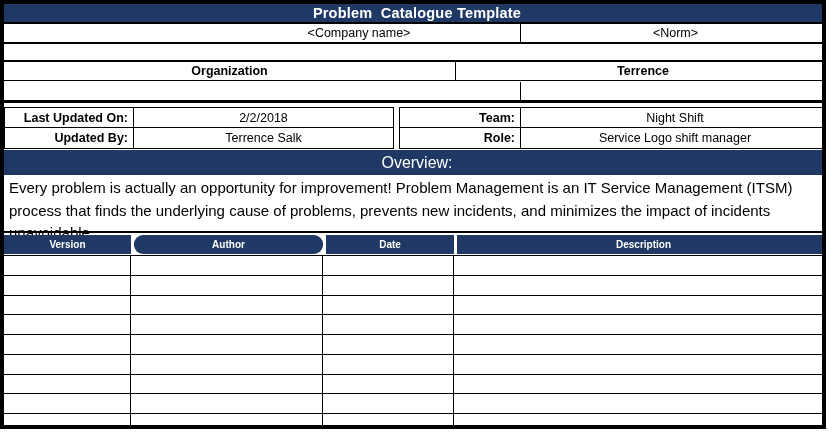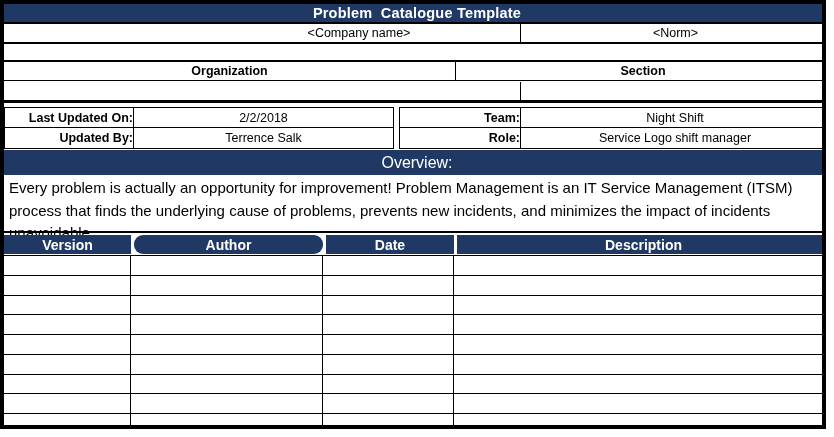--- a/index.html
+++ b/index.html
@@ -40,36 +40,36 @@
     border-bottom:3px solid var(--border); display:flex; }
   .org-input-row .c1 { width:517px; border-right:1.5px solid var(--border); }
   .org-input-row .c2 { flex:1; }
 
   
   .info-grid { position:absolute; left:0; top:103px; width:826px; height:42px; display:flex; background:var(--bg); }
   .info-box { border:1.5px solid var(--border); display:grid; grid-template-rows:1fr 1fr; height:100%; }
   .info-left  { width:390px; grid-template-columns:129px 1fr; }
   .info-gap   { width:5px; }
   .info-right { flex:1; grid-template-columns:121px 1fr; }
-  .info-box .lbl { display:flex; align-items:center; justify-content:flex-end; 
+  .info-box .lbl { display:flex; align-items:center; justify-content:flex-end; padding-right:5px;
     font-weight:bold; font-size:12.5px; border-right:1.5px solid var(--border); }
   .info-box .val { display:flex; align-items:center; justify-content:center; font-size:12.5px; }
   .info-box .r1 { border-bottom:1.5px solid var(--border); }
 
   
   .overview-bar { position:absolute; left:0; top:146px; width:826px; height:25px;
     background:var(--navy); display:flex; align-items:center; justify-content:center; }
   .overview-bar span { color:var(--header-text); font-weight:normal; font-size:16px; }
   .overview-body { position:absolute; left:0; top:171px; width:826px; height:58px;
     border-bottom:2px solid var(--border); padding:2px 5px 0 5px; font-size:15px; line-height:1.5;
     background:var(--bg); }
 
   
   .thead { position:absolute; left:0; top:231px; width:826px; height:19px; display:flex; background:var(--bg); }
-  .thead .hc { background:var(--navy); color:var(--header-text); font-weight:bold; font-size:14px;
+  .thead .hc { background:var(--navy); color:var(--header-text); font-weight:bold; font-size:10px;
     display:flex; align-items:center; justify-content:center; }
   .thead .h0 { width:127px; margin-right:3px; }
   .thead .h1 { width:189px; margin-right:3px;border-radius:9px; }
   .thead .h2 { width:128px; margin-right:3px; }
   .thead .h3 { flex:1; }
 
   
   .tbody { position:absolute; left:0; top:251px; width:826px; height:178px;
     display:grid; grid-template-rows:repeat(9, 1fr); }
   .body-row { display:flex; border-top:1.5px solid var(--border); }
@@ -91,21 +91,21 @@
   <div class="logo-row">
     <div class="cell c1">&lt;Logo &gt;</div>
     <div class="cell c2">&lt;Company name&gt;</div>
     <div class="cell c3">&lt;Norm&gt;</div>
   </div>
 
   <div class="spacer1"></div>
 
   <div class="org-row">
     <div class="cell c1">Organization</div>
-    <div class="cell c2">Section</div>
+    <div class="cell c2">Terrence</div>
   </div>
 
   <div class="org-input-row">
     <div class="cell c1"></div>
     <div class="cell c2"></div>
   </div>
 
   <div class="info-grid">
     <div class="info-box info-left">
       <div class="lbl r1">Last Updated On:</div>

